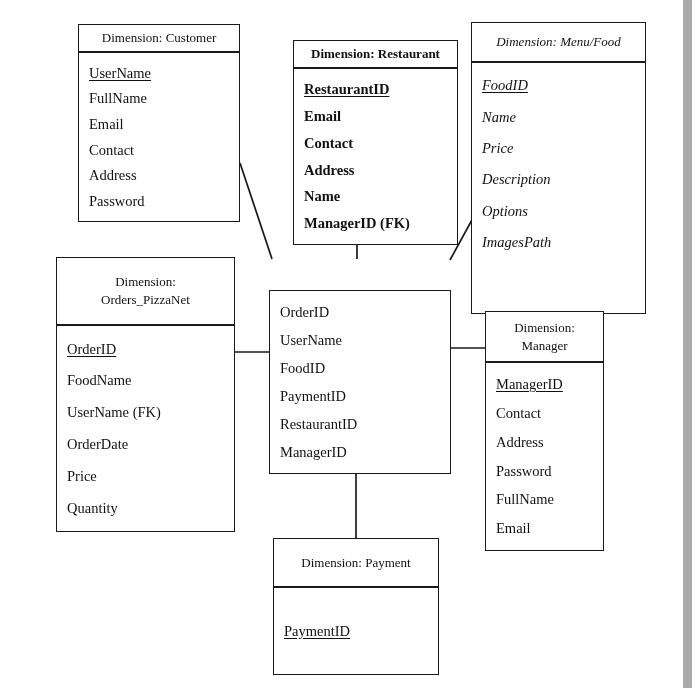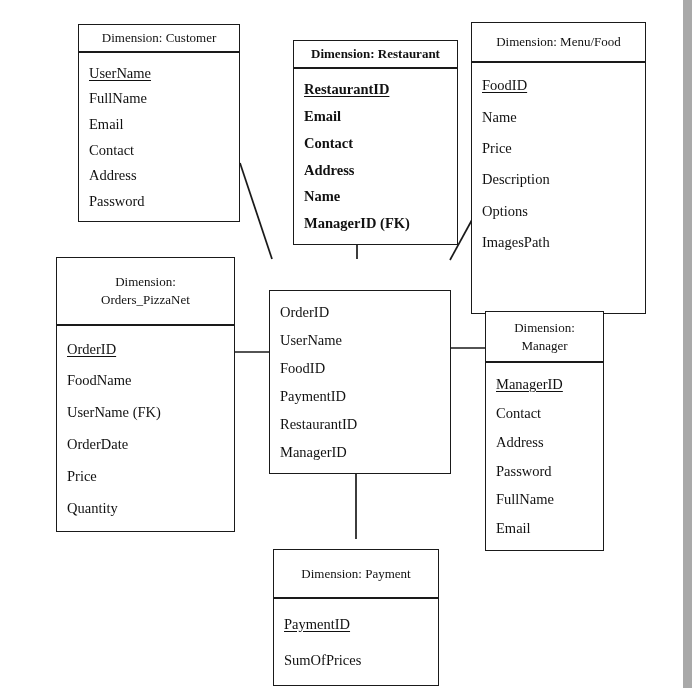--- a/index.html
+++ b/index.html
@@ -112,21 +112,21 @@
     <div class="ent-body" style="height:175px; display:flex; flex-direction:column; justify-content:space-around;">
       <div class="attr key">RestaurantID</div>
       <div class="attr">Email</div>
       <div class="attr">Contact</div>
       <div class="attr">Address</div>
       <div class="attr">Name</div>
       <div class="attr">ManagerID (FK)</div>
     </div>
   </div>
 
-  <div class="entity" style="left:471px; top:22px; width:175px; height:292px;">
+  <div class="entity" style="left:471px; top:22px; width:175px; height:292px;font-style:italic;">
     <div class="ent-header" style="height:40px;">
       <span class="hline">Dimension: Menu/Food</span>
     </div>
     <div class="ent-body" style="height:202px; display:flex; flex-direction:column; justify-content:space-around;">
       <div class="attr key">FoodID</div>
       <div class="attr">Name</div>
       <div class="attr">Price</div>
       <div class="attr">Description</div>
       <div class="attr">Options</div>
       <div class="attr">ImagesPath</div>
@@ -173,25 +173,24 @@
     <div class="ent-body" style="height:187px; display:flex; flex-direction:column; justify-content:space-around;">
       <div class="attr key">ManagerID</div>
       <div class="attr">Contact</div>
       <div class="attr">Address</div>
       <div class="attr">Password</div>
       <div class="attr">FullName</div>
       <div class="attr">Email</div>
     </div>
   </div>
 
-  <div class="entity" style="left:273px; top:549px; width:166px; height:137px;">
+  <div class="entity" style="left:273px; top:538px; width:166px; height:137px;">
     <div class="ent-header" style="height:49px;">
       <span class="hline">Dimension: Payment</span>
     </div>
     <div class="ent-body" style="height:86px; display:flex; flex-direction:column; justify-content:space-around;">
       <div class="attr key">PaymentID</div>
-      <div class="attr">SumOfPrices</div>
     </div>
   </div>
 
   <div id="page-edge" style="left: 683px; background: rgb(169, 169, 169);"></div>
 
 </div>
 
 </body></html>

